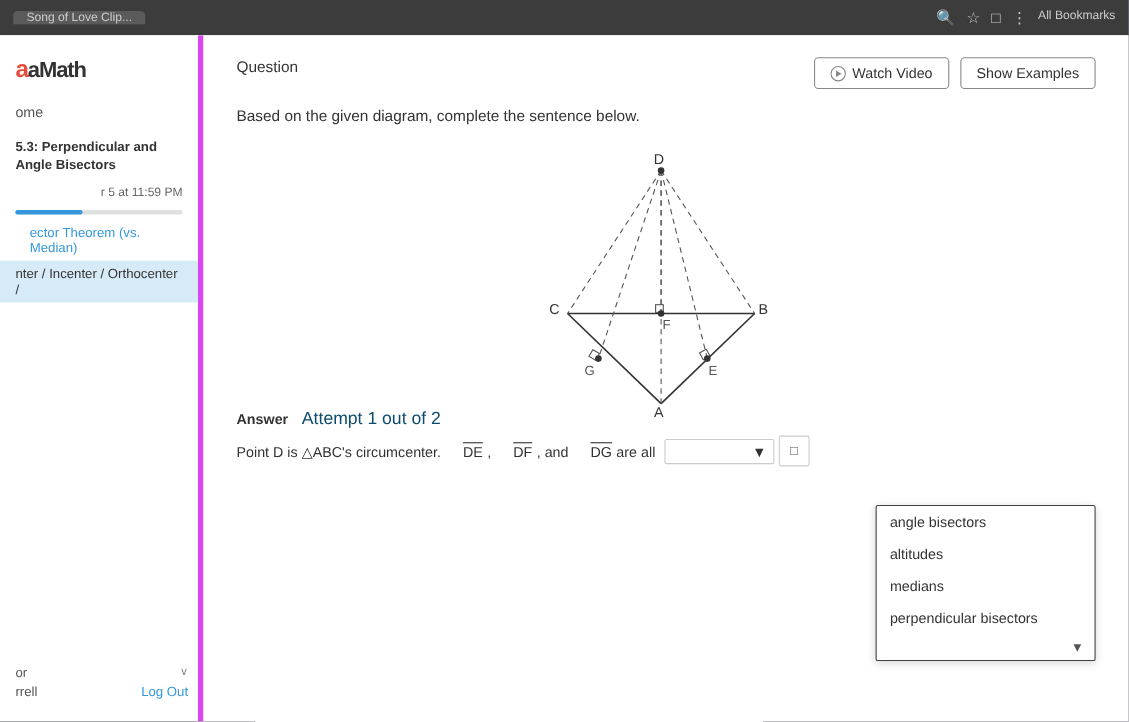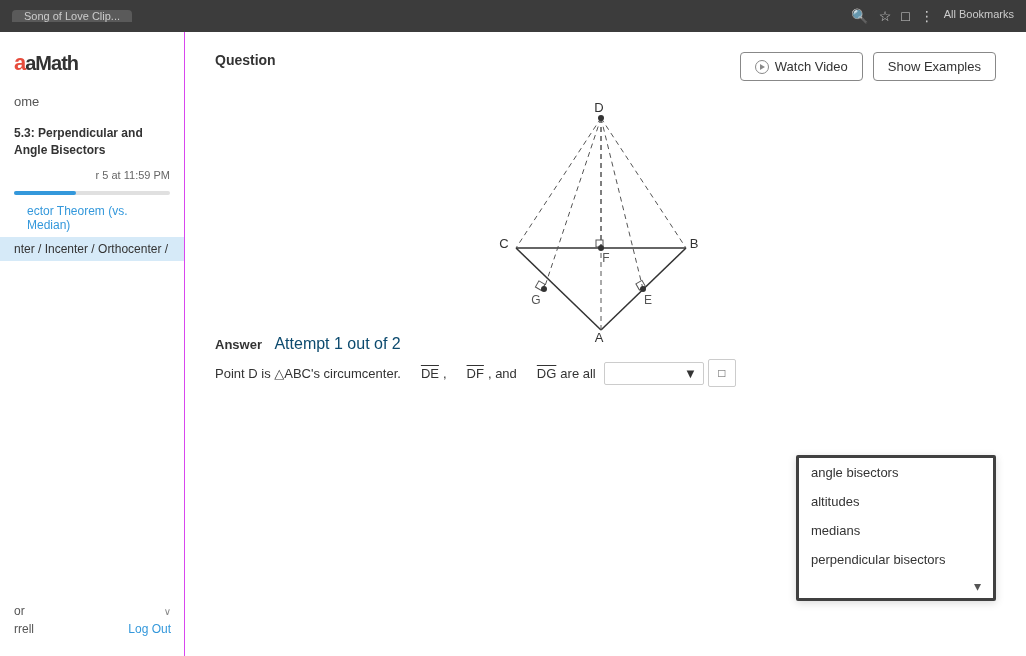--- a/index.html
+++ b/index.html
@@ -46,21 +46,21 @@
       display: flex;
       flex: 1;
       background: #fff;
       overflow: hidden;
     }
 
     
     .sidebar {
       width: 185px;
       background: #fff;
-      border-right: 1px solid #d946ef;
+      border-right: 5px solid #d946ef;
       flex-shrink: 0;
       padding: 0;
       overflow: hidden;
     }
     .sidebar-brand {
       font-size: 22px;
       font-weight: bold;
       color: #2d2d2d;
       padding: 18px 14px 10px;
       letter-spacing: -1px;
@@ -121,21 +121,21 @@
     }
 
     .content-header {
       display: flex;
       justify-content: space-between;
       align-items: flex-start;
       margin-bottom: 14px;
     }
     .question-label {
       font-size: 14px;
-      font-weight: bold;
+      font-weight: normal;
       color: #333;
     }
     .header-buttons {
       display: flex;
       gap: 10px;
       align-items: center;
     }
     .btn-watch-video {
       border: 1.5px solid #888;
       background: #fff;
@@ -213,21 +213,21 @@
       margin-left: 16px;
     }
 
     
     .dropdown-container {
       position: absolute;
       bottom: 55px;
       right: 30px;
       width: 200px;
       background: #fff;
-      border: 3px solid #404040;
+      border: 1px solid #404040;
       border-radius: 2px;
       box-shadow: 0 2px 8px rgba(0,0,0,0.15);
       z-index: 10;
       margin-top: 48px;
     }
     .dropdown-item {
       padding: 7px 12px;
       font-size: 13px;
       color: #333;
       cursor: pointer;
@@ -315,20 +315,21 @@
               </svg>
           </span>
           <span>Watch Video</span>
         </button>
         <button class="btn-show-examples">
           <span>Show Examples</span>
         </button>
       </div>
     </div>
 
+    <div class="question-text">Based on the given diagram, complete the sentence below.</div>
 
     <div class="diagram-container">
       <svg width="340" height="280" viewBox="0 0 340 280">
 
         <line x1="80" y1="178" x2="250" y2="178" stroke="#333" stroke-width="1.5"></line>
 
         <line x1="80" y1="178" x2="165" y2="260" stroke="#333" stroke-width="1.5"></line>
 
         <line x1="250" y1="178" x2="165" y2="260" stroke="#333" stroke-width="1.5"></line>
 

